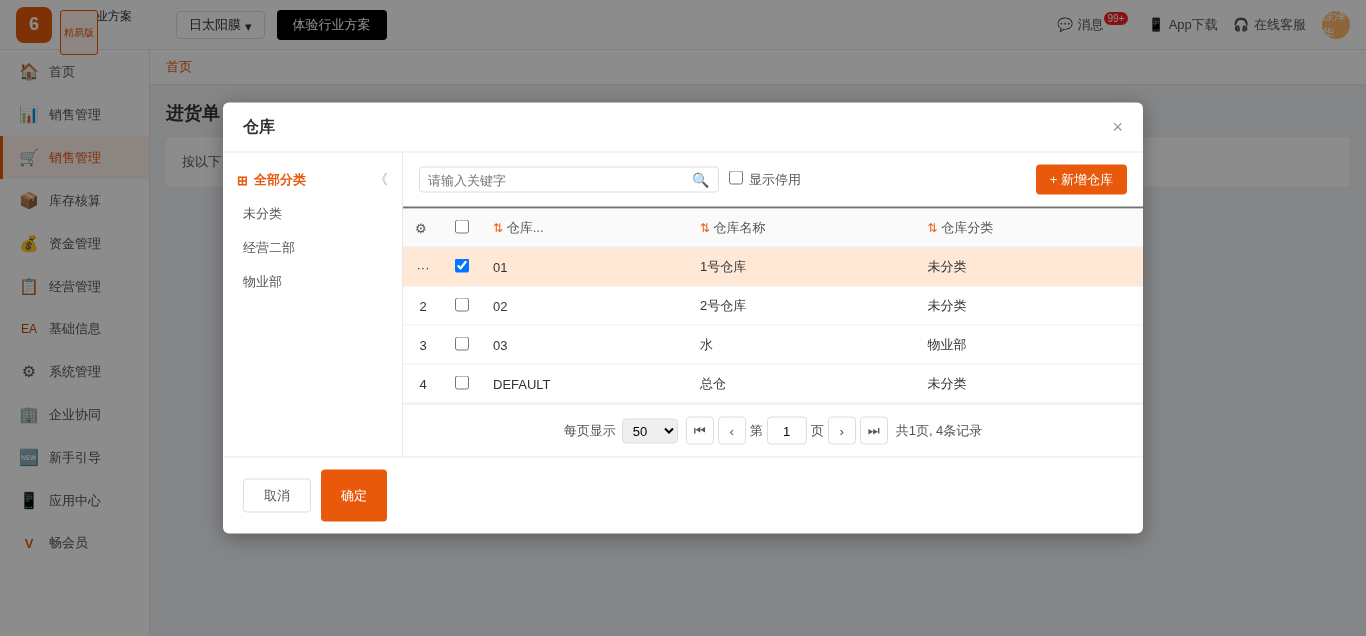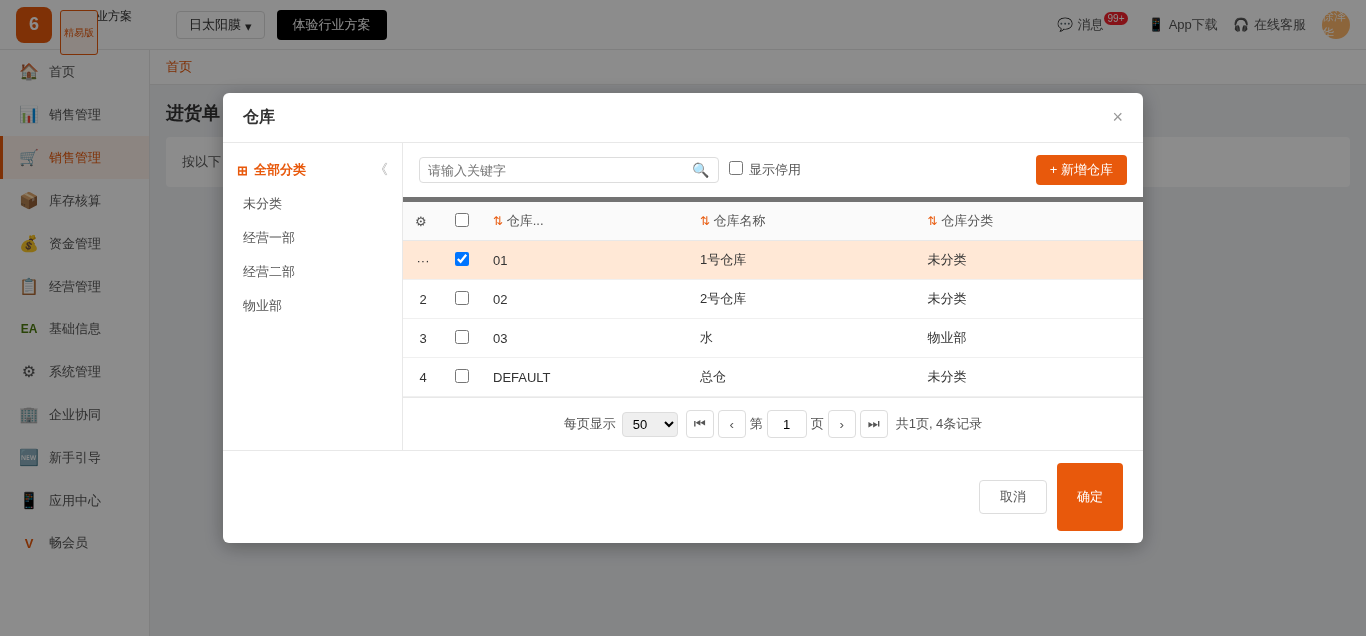--- a/index.html
+++ b/index.html
@@ -139,21 +139,21 @@
     .category-item {
       padding: 8px 20px;
       cursor: pointer; color: #555; font-size: 13px;
     }
 
     
     .table-panel { flex: 1; display: flex; flex-direction: column; overflow: hidden; }
     .table-toolbar {
       display: flex; align-items: center; gap: 10px;
       padding: 12px 16px;
-      border-bottom: 5px solid #737373;
+      border-bottom: 2px solid #737373;
     }
     .search-input-wrap {
       display: flex; align-items: center;
       border: 1px solid #ddd; border-radius: 4px;
       padding: 4px 8px; gap: 6px; flex: 1; max-width: 300px;
     }
     .search-input-wrap input {
       border: none; outline: none; font-size: 13px;
       width: 100%; color: #999;
     }
@@ -197,31 +197,31 @@
       width: 28px; height: 28px; display: flex; align-items: center; justify-content: center;
       cursor: pointer; background: #fff; color: #555;
     }
     .page-input {
       border: 1px solid #ddd; border-radius: 4px;
       width: 40px; height: 28px; text-align: center; font-size: 13px;
     }
 
     
     .modal-footer {
-      display: flex; align-items: center; justify-content: flex-end;
+      display: flex; align-items: center; 
       padding: 12px 20px; gap: 10px;
       border-top: 1px solid #e8e8e8;
     }
     .cancel-btn {
       padding: 7px 20px; border: 1px solid #ddd;
       border-radius: 4px; background: #fff;
       cursor: pointer; font-size: 13px; color: #555;
     }
     .confirm-btn {
-      padding: 25px 20px; background: #e8590c;
+      padding: 17px 20px; background: #e8590c;
       border: none; border-radius: 4px;
       cursor: pointer; font-size: 13px; color: #fff;
     }
     .sort-icon { color: #e8590c; font-size: 12px; }
   </style>
 </head>
 <body>
 
 <div class="top-header">
   <div class="logo-area">
@@ -284,21 +284,21 @@
     </div>
     <div class="sidebar-item">
       <span class="sidebar-icon">💰</span>
       <span>资金管理</span>
     </div>
     <div class="sidebar-item">
       <span class="sidebar-icon">📋</span>
       <span>经营管理</span>
     </div>
     <div class="sidebar-item">
-      <span class="sidebar-icon" style="font-size:12px;font-weight:bold;color:#4d7c0f;">EA</span>
+      <span class="sidebar-icon" style="font-size:12px;font-weight:normal;color:#c2410c;">EA</span>
       <span>基础信息</span>
     </div>
     <div class="sidebar-item">
       <span class="sidebar-icon">⚙</span>
       <span>系统管理</span>
     </div>
     <div class="sidebar-item">
       <span class="sidebar-icon">🏢</span>
       <span>企业协同</span>
     </div>
@@ -342,21 +342,20 @@
 
     <div class="category-panel">
       <div class="category-header">
         <div class="category-title-row">
           <span style="color:#e8590c;">⊞</span>
           <span>全部分类</span>
         </div>
         <span class="collapse-btn">《</span>
       </div>
       <div class="category-item">未分类</div>
-      <div class="category-item">经营一部</div>
       <div class="category-item">经营二部</div>
       <div class="category-item">物业部</div>
     </div>
 
     <div class="table-panel">
 
       <div class="table-toolbar">
         <div class="search-input-wrap">
           <input type="text" placeholder="请输入关键字" style="">
           <span class="search-icon">🔍</span>

